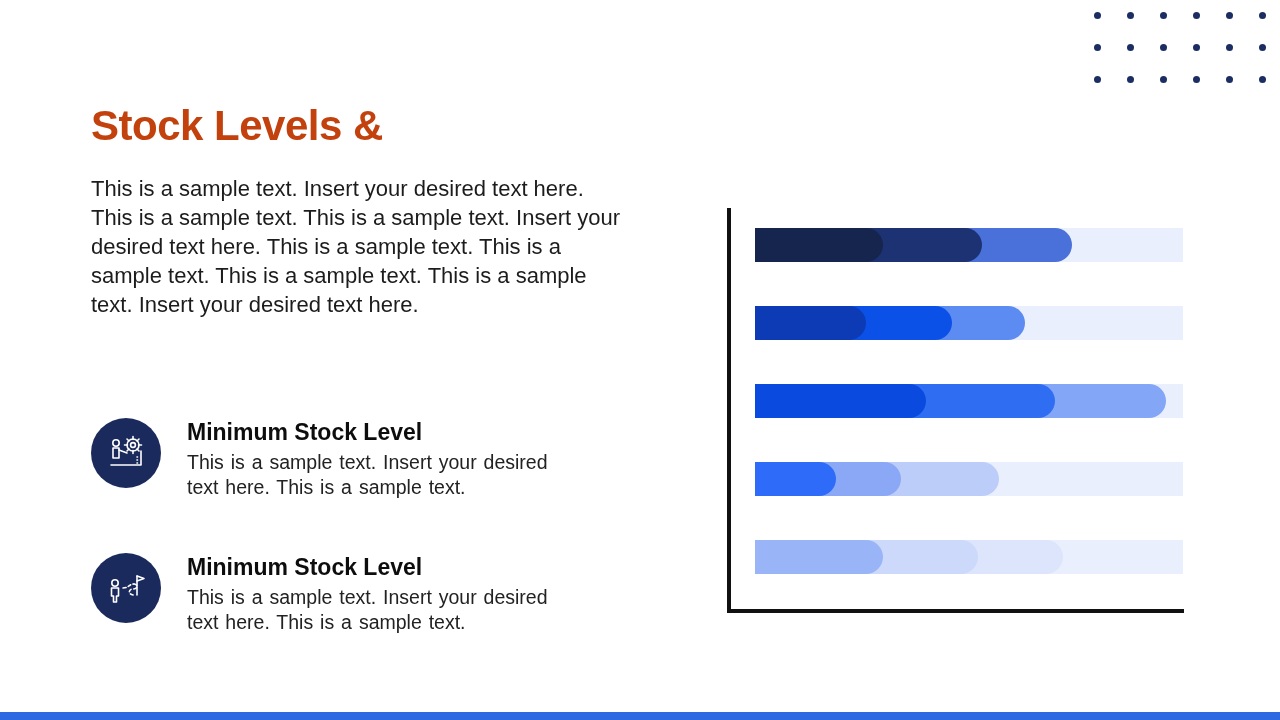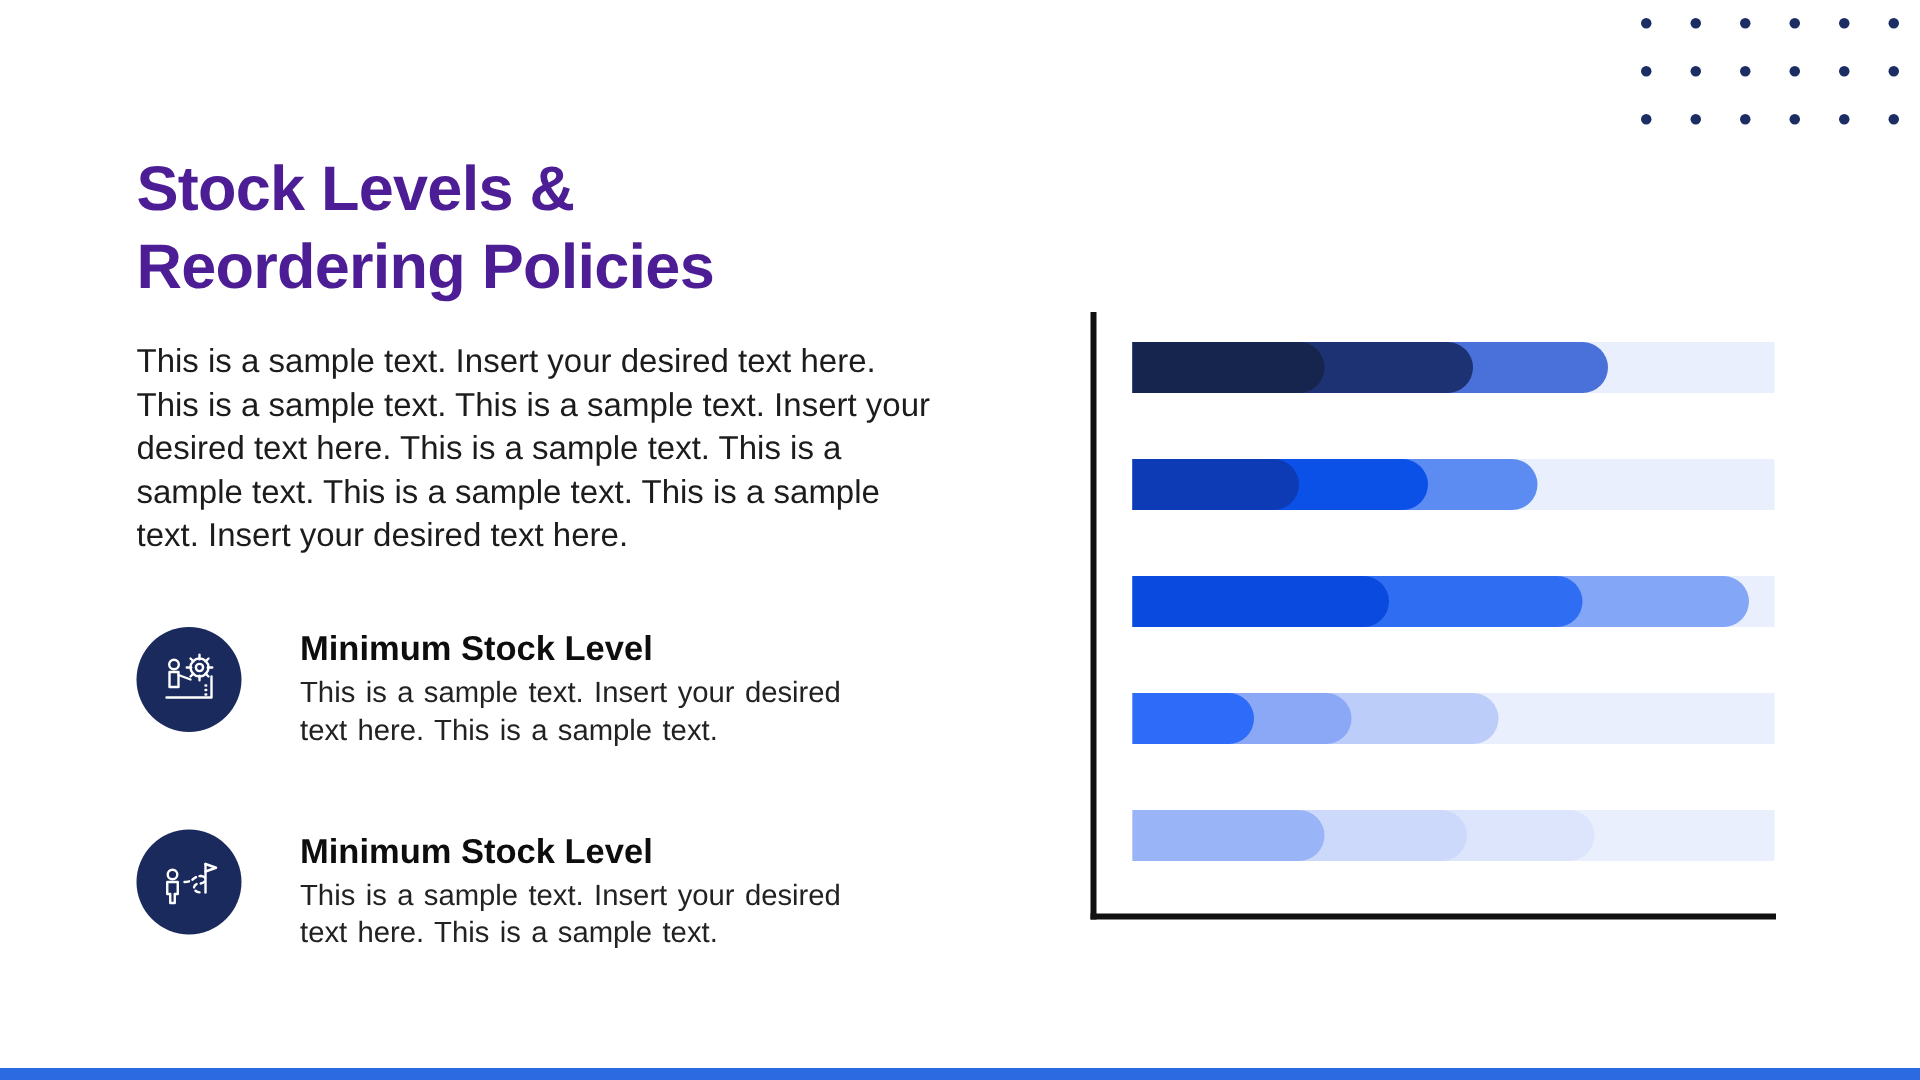--- a/index.html
+++ b/index.html
@@ -7,30 +7,30 @@
          font-family:"Liberation Sans",sans-serif;color:#111;}
 
   
   .dot-grid{position:absolute;top:12px;left:1094px;display:grid;
             grid-template-columns:repeat(6,7px);grid-template-rows:repeat(3,7px);
             column-gap:26px;row-gap:25px;}
   .dot{width:7px;height:7px;border-radius:50%;}
 
   
   .left-col{position:absolute;left:91px;top:100px;width:560px;}
-  .title{margin:0;font-size:42px;line-height:52px;font-weight:700;color:#4c1d95;letter-spacing:-0.5px;}
+  .title{margin:0;font-size:42px;line-height:52px;font-weight:700;color:#c2410c;letter-spacing:-0.5px;}
   .title span{display:block;}
   .intro{margin:22px 0 0 0;width:540px;font-size:22px;line-height:29px;color:#1c1c1c;}
 
   .features{position:absolute;left:91px;top:418px;}
   .feature{display:flex;align-items:flex-start;}
   .feature + .feature{margin-top:53px;}
   .icon-circle{flex:0 0 70px;width:70px;height:70px;border-radius:50%;
                display:flex;align-items:center;justify-content:center;}
-  .feature-text{margin-left:39px;width:390px;}
+  .feature-text{margin-left:26px;width:390px;}
   .feature-title{margin:0;font-size:23px;font-weight:700;color:#0d0d0d;line-height:28px;}
   .feature-desc{margin:4px 0 0 0;font-size:19.5px;line-height:25px;color:#222;word-spacing:1.5px;}
 
   
   .chart{position:absolute;left:727px;top:208px;width:457px;height:405px;
          border-left:4px solid #111;border-bottom:4px solid #111;box-sizing:border-box;}
   .bar-row{position:absolute;left:24px;width:428px;height:34px;}
   .bar-track{position:absolute;left:0;top:0;width:100%;height:100%;}
   .bar-seg{position:absolute;left:0;top:0;height:100%;border-radius:0 17px 17px 0;}
 
@@ -58,21 +58,20 @@
       <div class="dot" style="background: rgb(27, 45, 99);"></div>
       <div class="dot" style="background: rgb(27, 45, 99);"></div>
       <div class="dot" style="background: rgb(27, 45, 99);"></div>
       <div class="dot" style="background: rgb(27, 45, 99);"></div>
       <div class="dot" style="background: rgb(27, 45, 99);"></div>
     </div>
 
   <div class="left-col">
     <h1 class="title">
         <span>Stock Levels &amp;</span>
-        <span>Reordering Policies</span>
       </h1>
     <p class="intro">This is a sample text. Insert your desired text here. This is a sample text. This is a sample text. Insert your desired text here. This is a sample text. This is a sample text. This is a sample text. This is a sample text. Insert your desired text here.</p>
   </div>
 
   <div class="features">
 
     <div class="feature">
       <div class="icon-circle" style="background: rgb(27, 42, 92);">
         <svg width="44" height="44" viewBox="0 0 44 44" fill="none" stroke="#ffffff" stroke-width="1.6" stroke-linecap="round" stroke-linejoin="round">
           <circle cx="12" cy="12" r="3.2"></circle>

